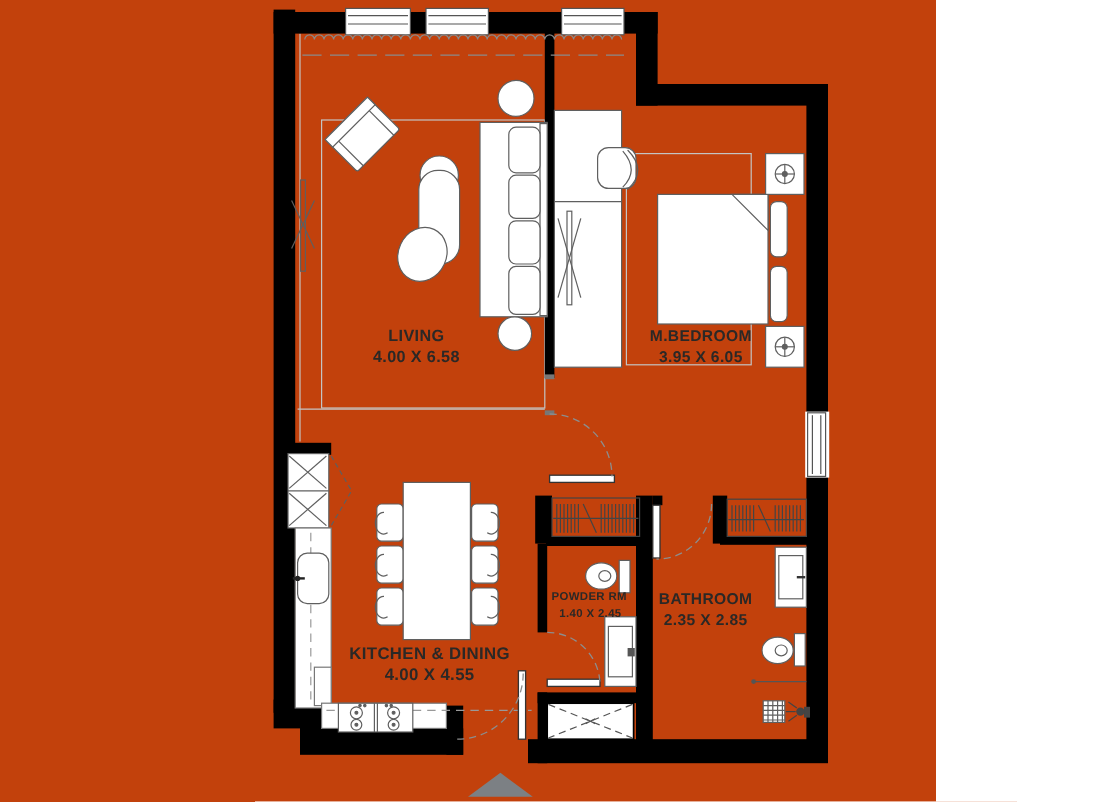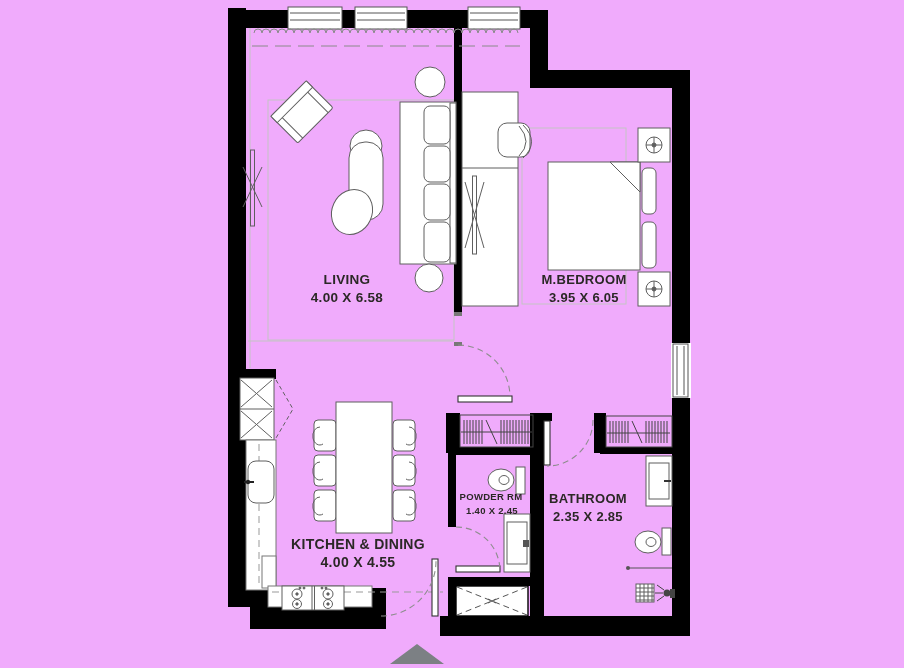--- a/index.html
+++ b/index.html
@@ -1,16 +1,16 @@
 <!DOCTYPE html>
 <html><head>
 <meta charset="utf-8">
 <style>
   html,body{margin:0;padding:0;background:#ffffff;}
-  .stage{position:relative;width:904px;height:668px;background:#f0abfc;overflow:hidden;
+  .stage{position:relative;width:780px;height:668px;background:#c2410c;overflow:hidden;
          font-family:"Liberation Sans",sans-serif;}
   svg{position:absolute;left:0;top:0;}
   .room-label{font-family:"Liberation Sans",sans-serif;font-weight:bold;fill:#2b2826;
               text-anchor:middle;letter-spacing:.3px;}
   .lbl-lg{font-size:13.5px;}
   .lbl-md{font-size:13px;}
   .lbl-kd{font-size:14px;}
   .lbl-sm{font-size:9.5px;}
   .furn{stroke:#5f5f5f;fill:none;stroke-width:1;}
   .furnw{stroke:#5f5f5f;fill:#ffffff;stroke-width:1;}

